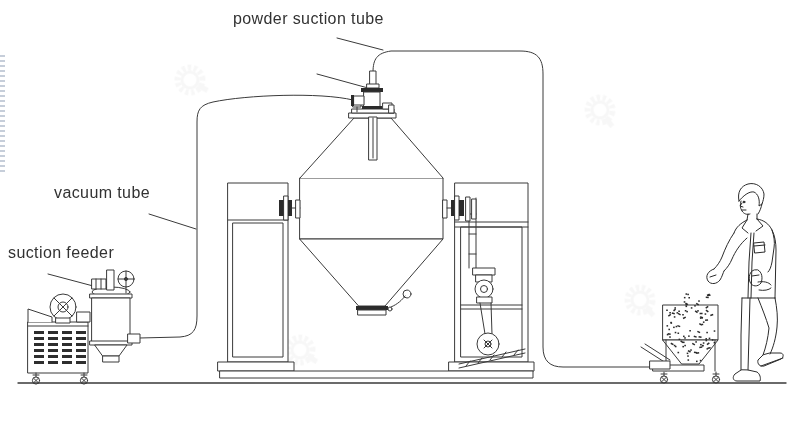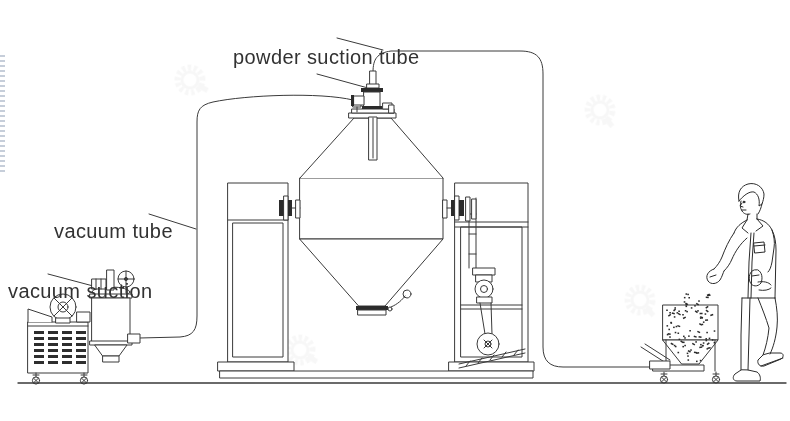--- a/index.html
+++ b/index.html
@@ -1,18 +1,18 @@
 <!DOCTYPE html>
 <html><head>
 <meta charset="utf-8">
 <style>
   html,body{margin:0;padding:0;background:#ffffff;}
   #stage{position:relative;width:790px;height:421px;background:#ffffff;overflow:hidden;
          font-family:"Liberation Sans", sans-serif;}
-  .lbl{position:absolute;font-size:20px;color:#323232;letter-spacing:.4px;white-space:nowrap;margin-top:36px;}
+  .lbl{position:absolute;font-size:16px;color:#323232;letter-spacing:.4px;white-space:nowrap;}
   #wm-text{font-family:"DejaVu Sans", sans-serif;}
   #edge-strip{position:absolute;left:0;top:55px;width:5px;height:120px;opacity:.65;
     background:repeating-linear-gradient(180deg, rgba(108,128,158,.6) 0 2px, rgba(255,255,255,0) 2px 5px);}
   svg{position:absolute;left:0;top:0;}
   .ghost{opacity:0.045;}
 </style>
 </head>
 <body>
 
 <div id="stage">
@@ -371,16 +371,16 @@
         <path d="M775,298 C777,308 778,318 777,327 C776,338 773,348 770,354"></path>
         <path d="M741,370 L735,374 C732,377 733,381 737,381 L760,381 C761,378 760,374 757,372 L748,370 Z"></path>
         <path d="M763,355 L758,360 C757,364 760,367 764,366 L781,359 C784,357 784,353 780,353 L770,353 Z"></path>
         <line x1="761" y1="366" x2="783" y2="358"></line>
       </g>
     </g>
   </svg>
 
   <div class="lbl" style="left:233px;top:10px;">powder suction tube</div>
   <div class="lbl" style="left:54px;top:184px;">vacuum tube</div>
-  <div class="lbl" style="left:8px;top:244px;">vacuum suction</div>
+  <div class="lbl" style="left:8px;top:244px;">suction feeder</div>
 
   <div id="edge-strip"></div>
 </div>
 
 </body></html>

